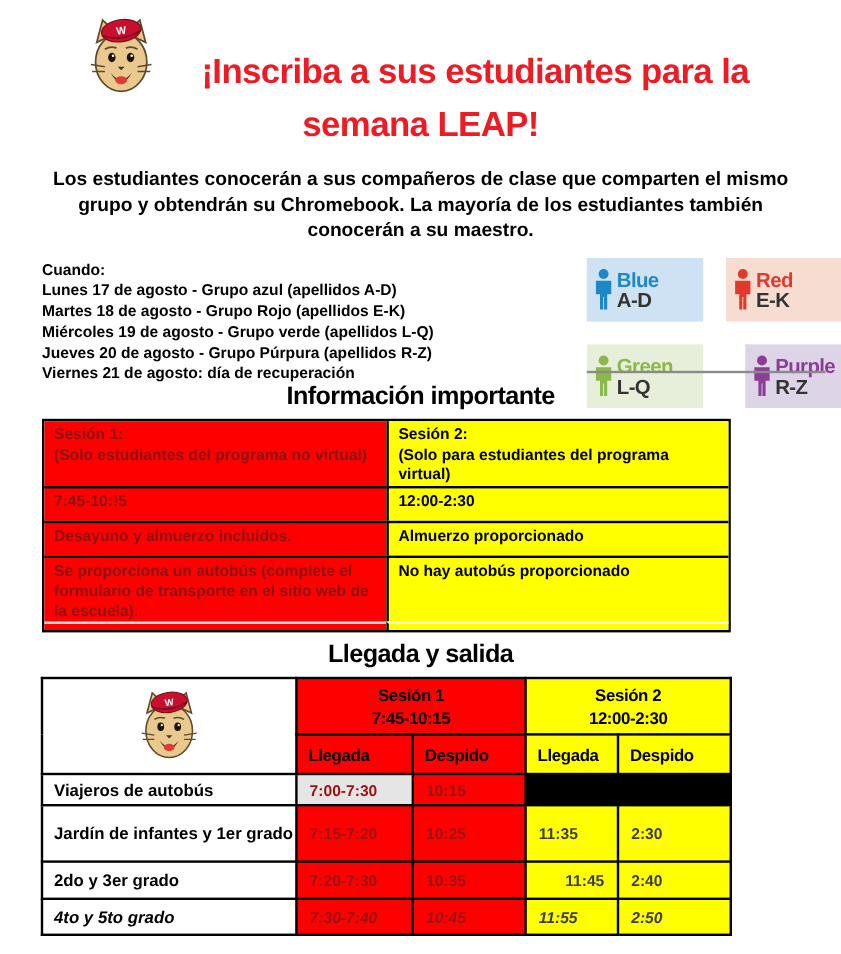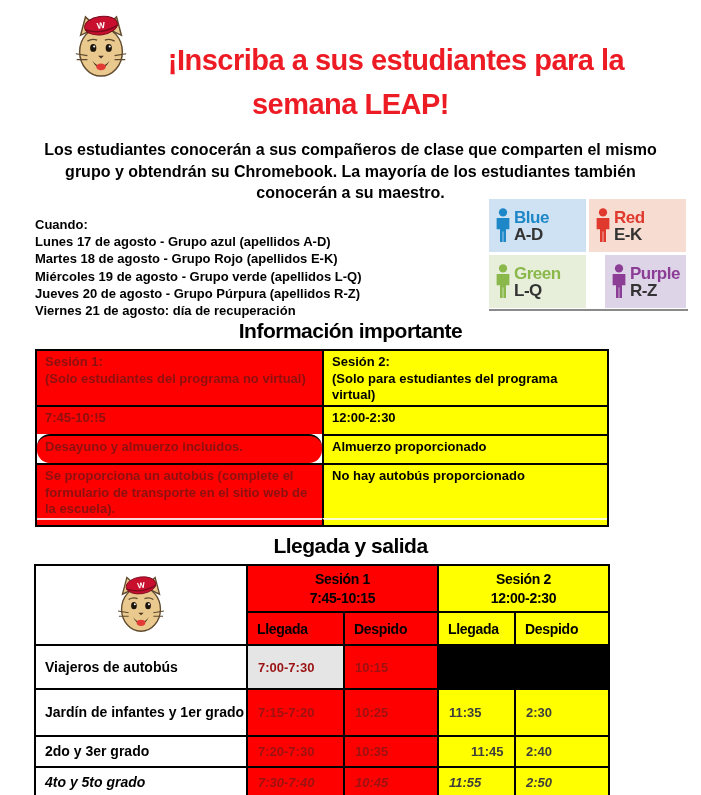--- a/index.html
+++ b/index.html
@@ -10,21 +10,21 @@
   
   .logo-top{position:absolute;left:71px;top:12px;width:60px;height:66px;}
   .title-line{position:absolute;text-align:center;font-size:29px;line-height:32px;letter-spacing:-.5px;}
   .title-1{left:118px;top:44px;width:556px;}
   .title-2{left:0;top:88px;width:701px;}
   
   .intro{position:absolute;left:24px;top:139px;width:653px;text-align:center;font-size:16px;line-height:21.5px;}
   
   .cuando{position:absolute;left:35px;top:216px;font-size:13px;line-height:17.2px;}
   
-  .badges{position:absolute;left:489px;top:199px;width:198px;display:grid;grid-template-columns:97px 97px;grid-auto-rows:53px;gap:3px;}
+  .badges{position:absolute;left:489px;top:215px;width:198px;display:grid;grid-template-columns:97px 97px;grid-auto-rows:53px;gap:19px;}
   .badge{display:flex;align-items:center;padding-left:5px;box-sizing:border-box;}
   .badge svg{width:18px;height:37px;flex:0 0 auto;}
   .badge-text{margin-left:2px;line-height:17px;font-size:17px;letter-spacing:-.5px;}
   .badge-range{color:#333333;}
   .badge-underline{position:absolute;left:489px;top:309px;width:199px;height:2px;background:#8a8a8a;}
   
   .section-heading{position:absolute;left:0;width:701px;text-align:center;font-size:21px;letter-spacing:-.5px;}
   .h-info{top:319px;}
   .h-llegada{top:534px;}
   
@@ -47,21 +47,21 @@
   .t2 .sess-hdr{font-size:14px;line-height:19px;text-align:center;letter-spacing:-.3px;}
   .t2 .colhdr{font-size:14px;padding-left:9px;letter-spacing:-.3px;}
   .t2 .grade{font-size:14px;line-height:17px;padding-left:9px;background:#fff;}
   .t2 .time{font-size:13px;padding-left:10px;}
   .t2 .time-red{color:#9b1212;}
   .t2 .time-yel{color:#3d3d3d;}
   .t2 .logo-cell{background:#fff;text-align:center;}
   .t2 .blackout{background:#000;}
   .t2 .hr1{height:47px;}
   .t2 .hr2{height:33px;}
-  .t2 .br1{height:44px;}
+  .t2 .br1{height:26px;}
   .t2 .br2{height:47px;}
   .t2 .br3{height:31px;}
   .t2 .br4{height:30px;font-style:italic;}
   .cat-small{width:54px;height:60px;}
 </style>
 </head>
 <body>
 
 <div class="flyer">
 
@@ -153,21 +153,21 @@
 
   <div class="section-heading h-info">Información importante</div>
 
   <div class="t1">
     <div class="cell r1 bg-red c-red-txt" style="background: rgb(254, 0, 0);">Sesión 1:
  (Solo estudiantes del programa no virtual)</div>
     <div class="cell r1 col2 bg-yel c-blk-txt" style="background: rgb(255, 255, 0);">Sesión 2:
  (Solo para estudiantes del programa virtual)</div>
     <div class="cell r2 bline bg-red c-red-txt" style="background: rgb(254, 0, 0);">7:45-10:!5</div>
     <div class="cell r2 bline col2 bg-yel c-blk-txt" style="background: rgb(255, 255, 0);">12:00-2:30</div>
-    <div class="cell r3 bline bg-red c-red-txt" style="background: rgb(254, 0, 0); border-radius: 13px;">Desayuno y almuerzo incluidos.</div>
+    <div class="cell r3 bline bg-red c-red-txt" style="background: rgb(254, 0, 0);">Desayuno y almuerzo incluidos.</div>
     <div class="cell r3 bline col2 bg-yel c-blk-txt" style="background: rgb(255, 255, 0);">Almuerzo proporcionado</div>
     <div class="cell r4 bline bg-red c-red-txt" style="background: rgb(254, 0, 0);">Se proporciona un autobús (complete el formulario de transporte en el sitio web de la escuela).</div>
     <div class="cell r4 bline col2 bg-yel c-blk-txt" style="background: rgb(255, 255, 0);">No hay autobús proporcionado</div>
     <div class="cell r5 strip-red bg-red" style="background: rgb(254, 0, 0);"></div>
     <div class="cell r5 strip-yel col2 bg-yel" style="background: rgb(255, 255, 0);"></div>
   </div>
 
   <div class="section-heading h-llegada">Llegada y salida</div>
 
   <table class="t2">

